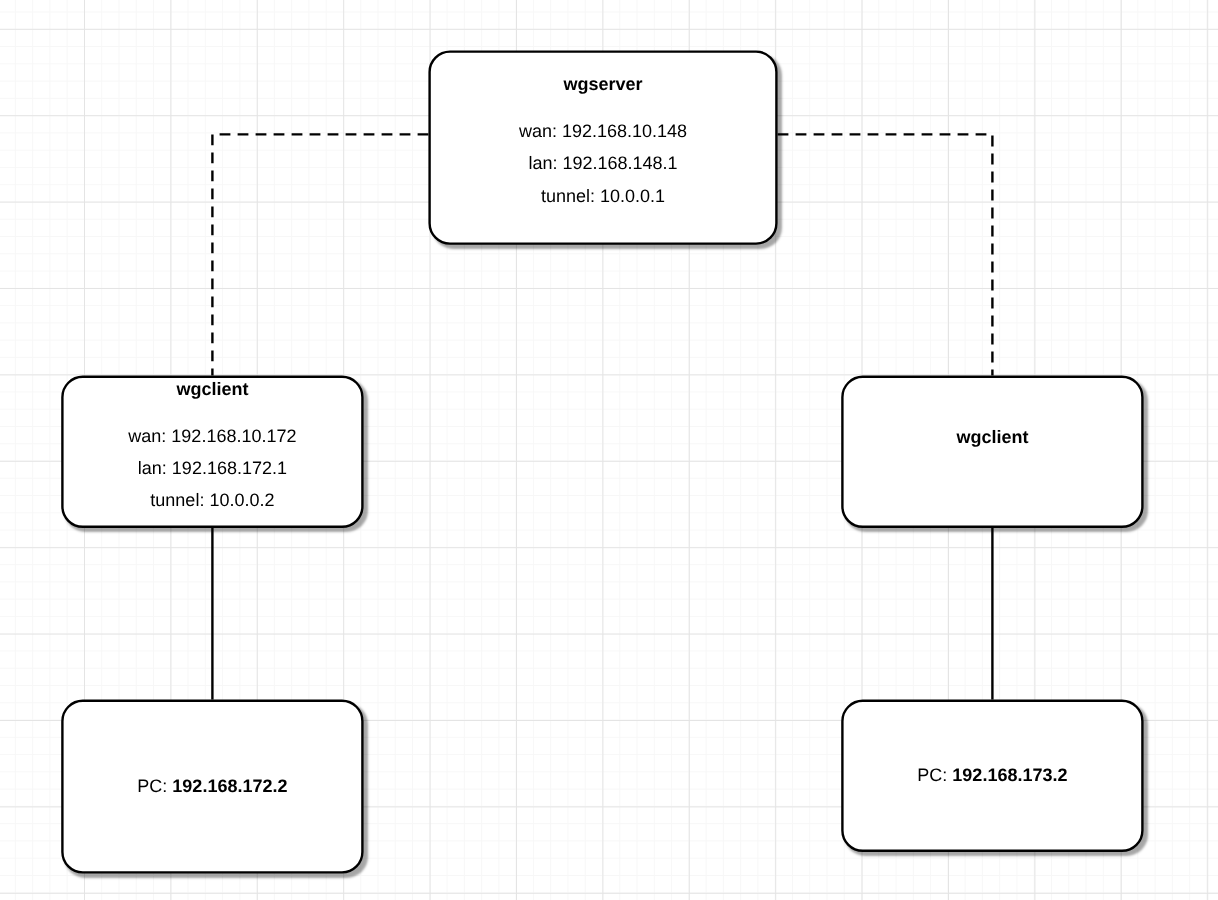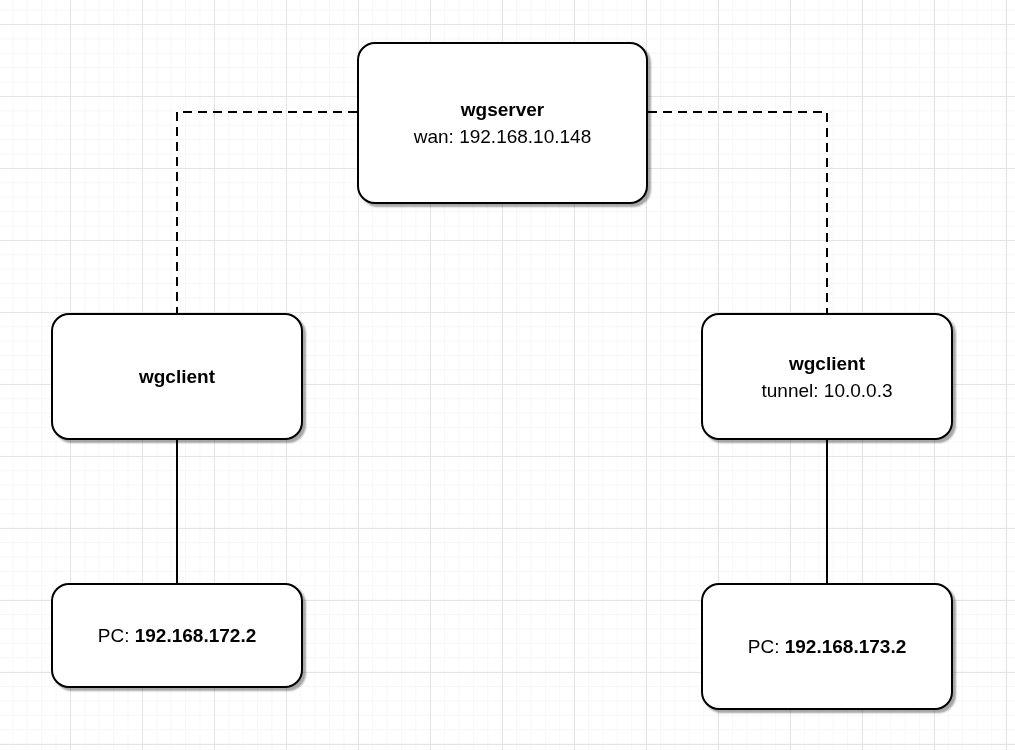--- a/index.html
+++ b/index.html
@@ -47,30 +47,30 @@
     box-sizing: border-box;
     background: #ffffff;
     border: 2px solid #000000;
     border-radius: 18px;
     box-shadow: 3px 3px 2px rgba(0, 0, 0, 0.35);
     display: flex;
     flex-direction: column;
     justify-content: center;
     text-align: center;
     color: #000000;
-    font-size: 19px;
+    font-size: 15px;
     line-height: 27px;
   }
   .node-title {
     font-weight: bold;
   }
   .node-lines {
     display: inline-block;
     text-align: center;
-    margin: 0 auto;
+    margin: 12px auto;
   }
   .node-wgserver {
     left: 357px;
     top: 42px;
     width: 291px;
     height: 162px;
   }
   .node-wgclient-left {
     left: 51px;
     top: 313px;
@@ -80,21 +80,21 @@
   .node-wgclient-right {
     left: 701px;
     top: 313px;
     width: 252px;
     height: 127px;
   }
   .node-pc-left {
     left: 51px;
     top: 583px;
     width: 252px;
-    height: 105px;
+    height: 145px;
   }
   .node-pc-right {
     left: 701px;
     top: 583px;
     width: 252px;
     height: 127px;
   }
   .pc-ip {
     font-weight: bold;
   }
@@ -108,31 +108,37 @@
     <path class="dashed" d="M 357 112 L 177 112 L 177 313"></path>
     <path class="dashed" d="M 648 112 L 827 112 L 827 313"></path>
     <path class="solid" d="M 177 440 L 177 583"></path>
     <path class="solid" d="M 827 440 L 827 583"></path>
   </svg>
 
   <div class="node node-wgserver">
     <div class="node-title">wgserver</div>
     <div class="node-lines">
       <div class="node-line">wan: 192.168.10.148</div>
+      <div class="node-line">lan: 192.168.148.1</div>
+      <div class="node-line">tunnel: 10.0.0.1</div>
     </div>
   </div>
 
   <div class="node node-wgclient-left">
     <div class="node-title">wgclient</div>
+    <div class="node-lines">
+      <div class="node-line">wan: 192.168.10.172</div>
+      <div class="node-line">lan: 192.168.172.1</div>
+      <div class="node-line">tunnel: 10.0.0.2</div>
+    </div>
   </div>
 
   <div class="node node-wgclient-right">
     <div class="node-title">wgclient</div>
     <div class="node-lines">
-      <div class="node-line">tunnel: 10.0.0.3</div>
     </div>
   </div>
 
   <div class="node node-pc-left">
     <div class="pc-line">
       <span class="pc-label">PC:</span>
       <span class="pc-ip">192.168.172.2</span>
     </div>
   </div>
 

